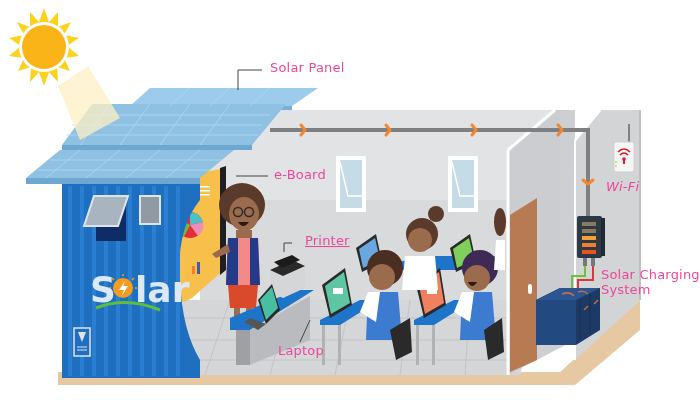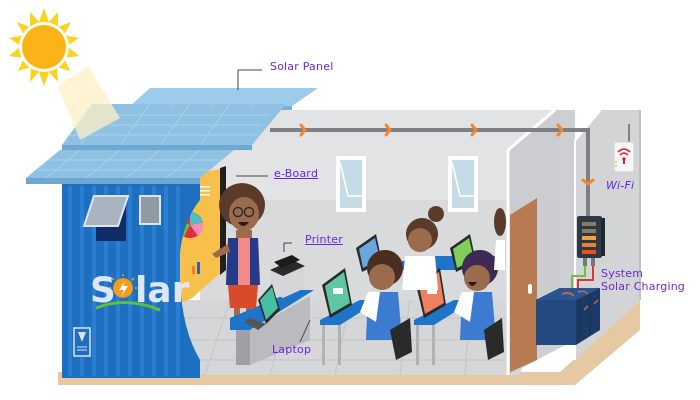--- a/index.html
+++ b/index.html
@@ -1,18 +1,18 @@
 <!DOCTYPE html>
 <html><head>
 <meta charset="utf-8">
 <style>
   html, body { margin: 0; padding: 0; background: #ffffff; }
   body { width: 700px; height: 400px; overflow: hidden; position: relative; font-family: "DejaVu Sans", sans-serif; }
   #scene { position: absolute; left: 0; top: 0; width: 700px; height: 400px; }
-  .lbl { position: absolute; font-family: "DejaVu Sans", sans-serif; font-size: 11px; color: #6d28d9; letter-spacing: 0.2px; white-space: nowrap; line-height: 1.15; }
+  .lbl { position: absolute; font-family: "DejaVu Sans", sans-serif; font-size: 13px; color: #ec4899; letter-spacing: 0.2px; white-space: nowrap; line-height: 1.15; }
   .sign-text { font-family: "DejaVu Sans", sans-serif; font-weight: bold; }
 </style>
 </head>
 <body>
 
 <svg id="scene" viewBox="0 0 700 400" xmlns="http://www.w3.org/2000/svg">
 
   <path d="M58 372 L560 372 L640 300 L640 330 L575 385 L58 385 Z" fill="#e6c9a3"></path>
 
   <path d="M200 110 L560 110 L560 330 L200 330 Z" fill="#e2e3e5"></path>
@@ -287,20 +287,20 @@
 
   <g fill="none" stroke="#444" stroke-width="1">
     <path d="M238 90 L238 70 L262 70"></path>
     <path d="M236 176 L268 176"></path>
     <path d="M284 252 L284 243 L292 243"></path>
     <path d="M300 342 L310 320"></path>
   </g>
 </svg>
 
 <div class="lbl" style="left:270px; top:61px;">Solar Panel</div>
-<div class="lbl" style="left:274px; top:168px;text-decoration:underline;">e-Board</div>
+<div class="lbl" style="left:274px; top:168px;">e-Board</div>
 <div class="lbl" style="left:305px; top:234px;text-decoration:underline;">Printer</div>
-<div class="lbl" style="left:272px; top:344px;">Laptop</div>
+<div class="lbl" style="left:278px; top:344px;">Laptop</div>
 <div class="lbl" style="left:606px; top:180px;font-style:italic;">Wi-Fi</div>
 <div class="lbl" style="left:601px; top:268px;">
+  <div>Solar Charging</div>
   <div>System</div>
-  <div>Solar Charging</div>
 </div>
 
 </body></html>

